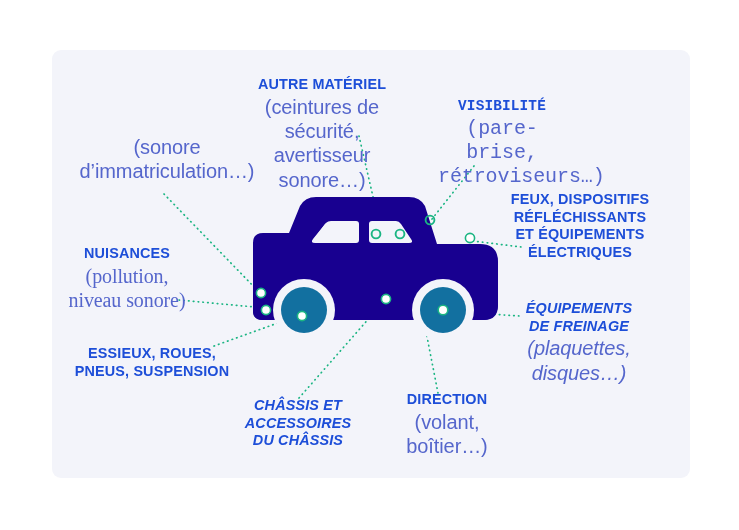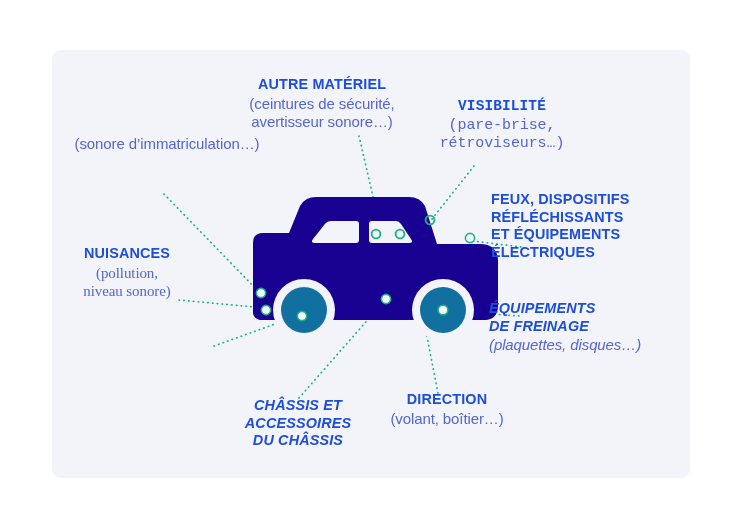--- a/index.html
+++ b/index.html
@@ -46,25 +46,25 @@
     display: block;
     color: #1d4ed8;
     font-weight: bold;
     font-size: 14.4px;
     letter-spacing: 0.15px;
   }
   .label .sub {
     display: block;
     color: #5566cc;
     font-weight: normal;
-    font-size: 15px;
+    font-size: 20px;
     letter-spacing: -0.1px;
     margin-top: 1px;
   }
-  .ta-right  { text-align: left; }
+  .ta-right  { text-align: center; }
   .ta-center { text-align: center; }
 </style>
 </head>
 <body>
 
 <div id="stage">
 
   <div id="panel"></div>
 
   <svg id="artwork" viewBox="0 0 739 530">
@@ -209,20 +209,24 @@
     <span class="sub" style="white-space: pre-line; font-family: Liberation Serif, serif;">(pollution,
 niveau sonore)</span>
   </div>
 
   <div class="label ta-right" style="left:489px; top:300px; width:180px;font-style:italic;">
     <span class="ttl" style="white-space: pre-line;">ÉQUIPEMENTS
 DE FREINAGE</span>
     <span class="sub">(plaquettes, disques…)</span>
   </div>
 
+  <div class="label ta-center" style="left:64px; top:345px; width:176px;">
+    <span class="ttl" style="white-space: pre-line;">ESSIEUX, ROUES,
+PNEUS, SUSPENSION</span>
+  </div>
 
   <div class="label ta-center" style="left:380px; top:391px; width:134px;">
     <span class="ttl">DIRECTION</span>
     <span class="sub">(volant, boîtier…)</span>
   </div>
 
   <div class="label ta-center" style="left:228px; top:397px; width:140px;font-style:italic;">
     <span class="ttl" style="white-space: pre-line;">CHÂSSIS ET
 ACCESSOIRES
 DU CHÂSSIS</span>

